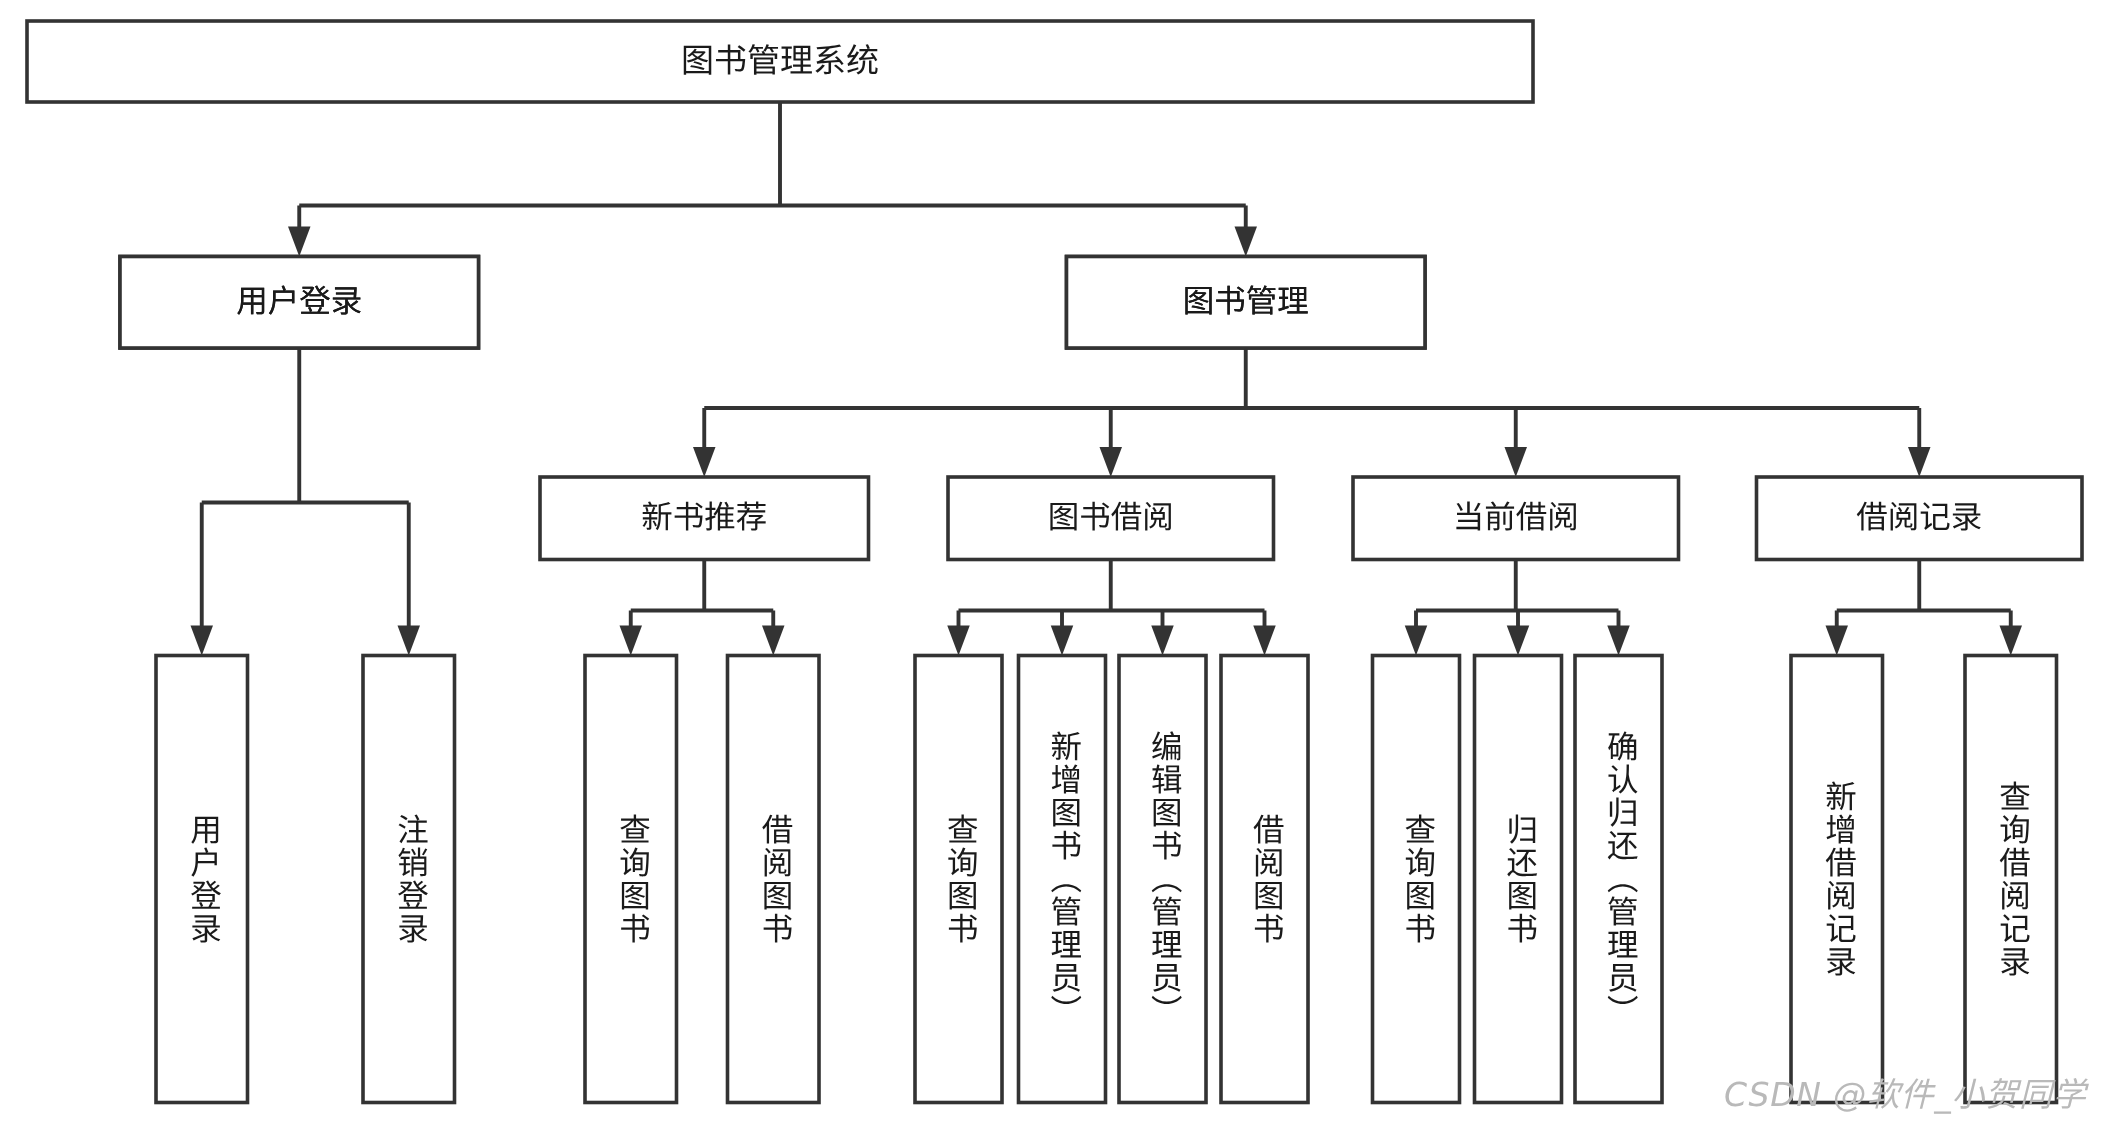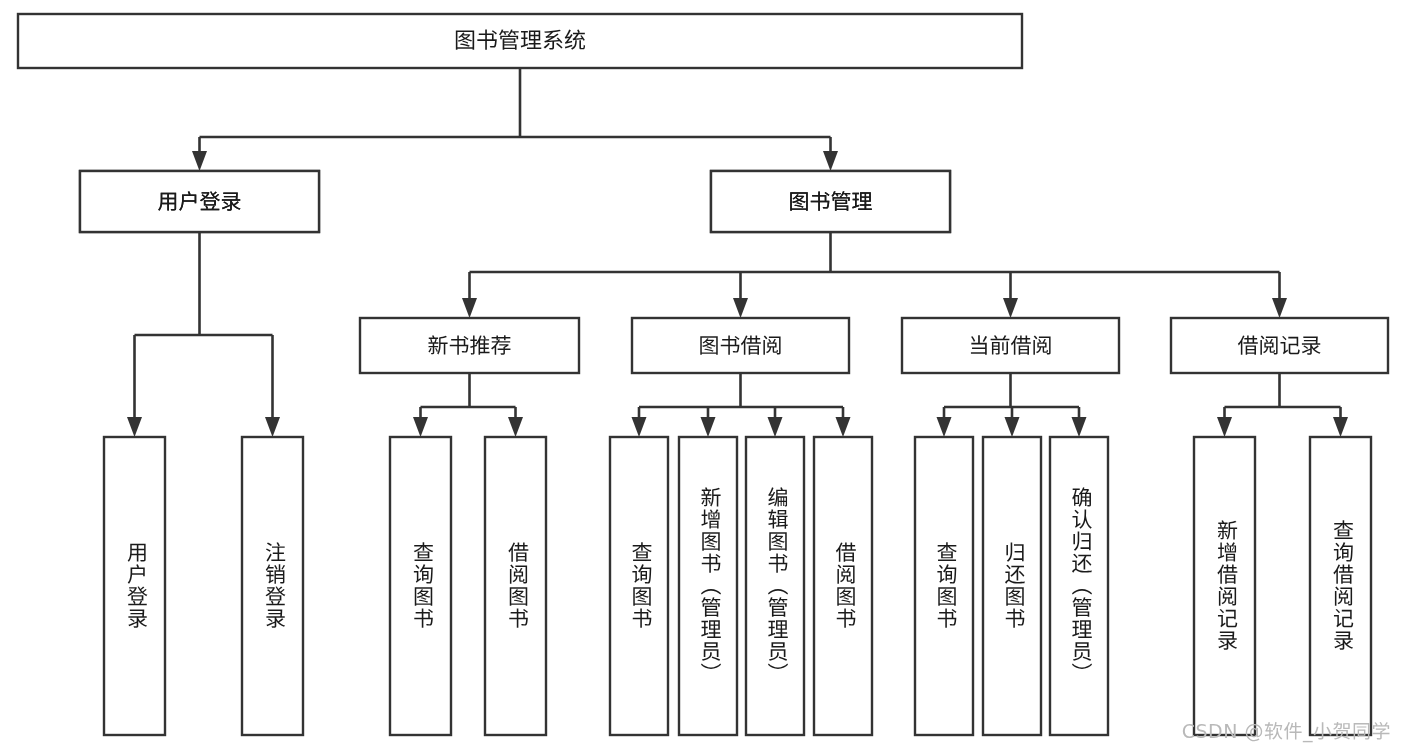--- a/index.html
+++ b/index.html
@@ -70,24 +70,25 @@
     color: #1a1a1a;
     letter-spacing: 1px;
     white-space: nowrap;
     text-align: center;
   }
   .watermark {
     position: absolute;
     right: 14px;
     bottom: 4px;
     font-family: "DejaVu Sans", "Liberation Sans", sans-serif;
-    font-size: 19px;
+    font-size: 22px;
     color: #b9b9b9;
     letter-spacing: 0.5px;
     user-select: none;
+    font-style: italic;
   }
 </style>
 </head>
 <body>
 
 <div id="diagram-root">
   <svg class="diagram-canvas" viewBox="0 0 1405 747">
     <g id="connectors-layer">
         <line x1="520" y1="68" x2="520" y2="137" class="connector-line"></line>
         <line x1="199.5" y1="137" x2="830.5" y2="137" class="connector-line"></line>

